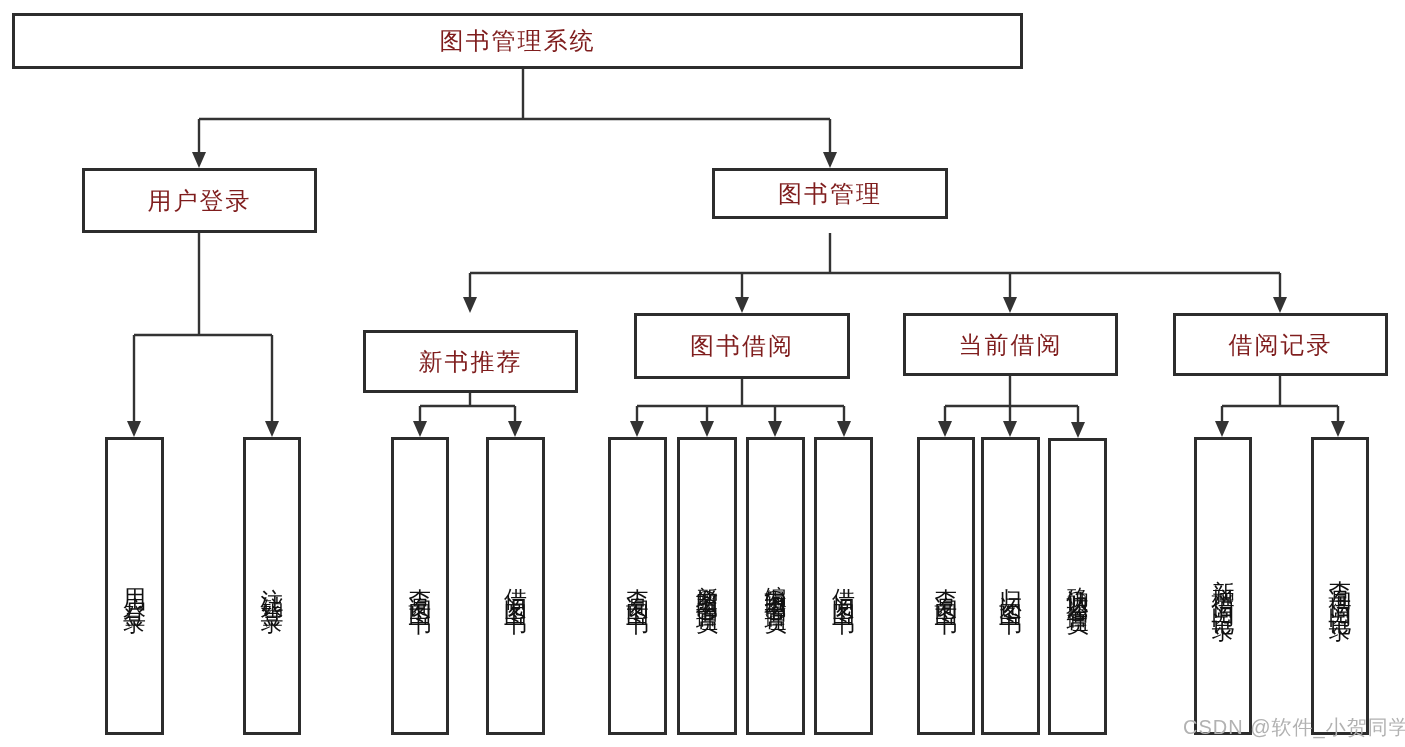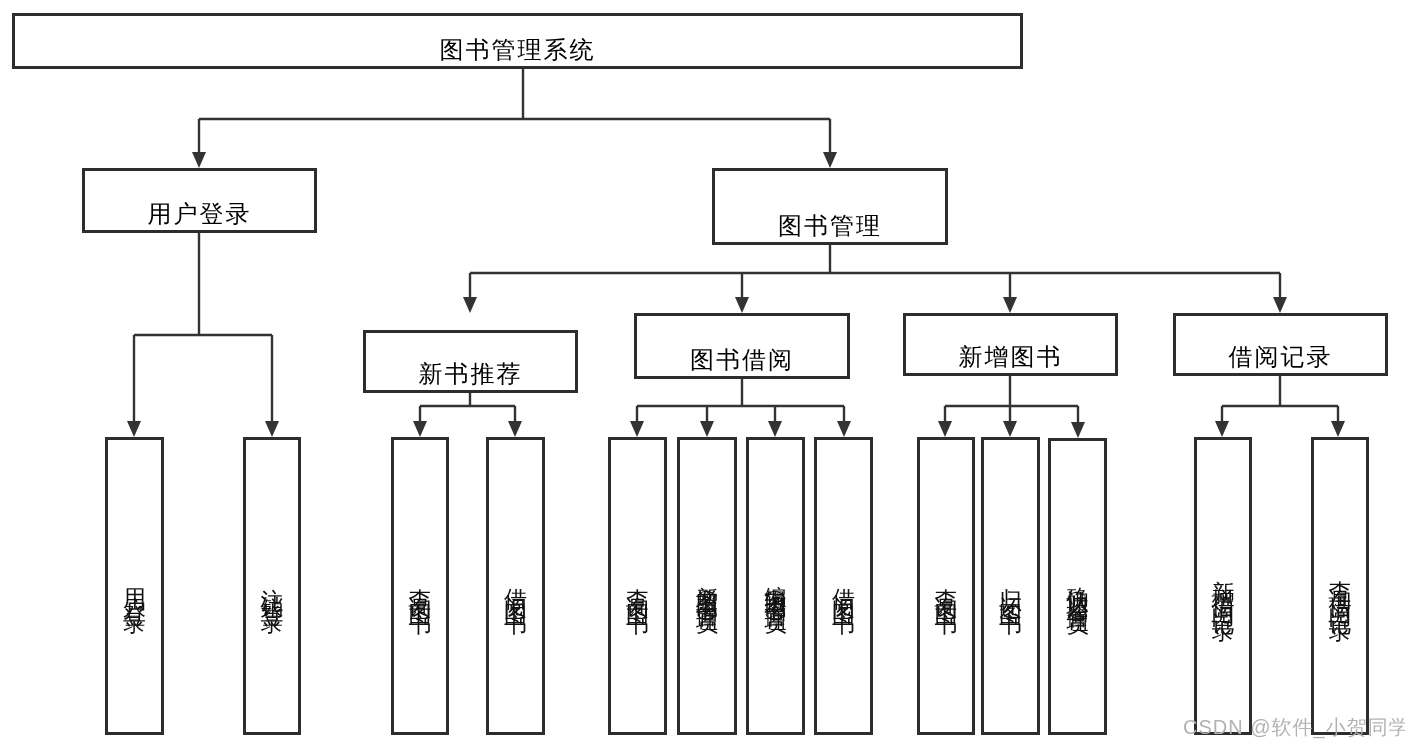--- a/index.html
+++ b/index.html
@@ -1,22 +1,22 @@
 <!DOCTYPE html>
 <html><head>
 <meta charset="utf-8">
 <style>
   html,body{margin:0;padding:0;background:#ffffff;}
   body{width:1405px;height:747px;position:relative;overflow:hidden;
        font-family:"Liberation Sans","DejaVu Sans",sans-serif;}
   .canvas{position:absolute;left:0;top:0;width:1405px;height:747px;}
   svg.wires{position:absolute;left:0;top:0;width:1405px;height:747px;z-index:1;}
   .hbox{position:absolute;box-sizing:border-box;background:#ffffff;border:3px solid #2d2d2d;
-        display:flex;align-items:flex-end;justify-content:center;z-index:2;
-        font-size:24px;color:#000000;letter-spacing:2px;white-space:nowrap;}
+        display:flex;align-items:center;justify-content:center;z-index:2;
+        font-size:24px;color:#7f1d1d;letter-spacing:2px;white-space:nowrap;}
   .vbox{position:absolute;box-sizing:border-box;background:#ffffff;border:3px solid #2d2d2d;
         display:flex;align-items:center;justify-content:center;z-index:2;color:#111111;}
   .vbox .vtext{writing-mode:vertical-rl;font-size:23px;letter-spacing:8px;line-height:1;}
   .vbox .vtext-long{writing-mode:vertical-rl;font-size:22px;letter-spacing:4px;line-height:1;}
   .watermark{position:absolute;left:1183px;top:714px;z-index:3;font-size:20px;
              color:#b2b2b2;letter-spacing:1px;white-space:nowrap;}
 </style>
 </head>
 <body>
 
@@ -65,32 +65,32 @@
     </g>
   </svg>
 
   <div class="hbox" style="left:12px;top:13px;width:1011px;height:56px;">
     <span>图书管理系统</span>
   </div>
 
   <div class="hbox" style="left:82px;top:168px;width:235px;height:65px;">
     <span>用户登录</span>
   </div>
-  <div class="hbox" style="left:712px;top:168px;width:236px;height:77px;">
+  <div class="hbox" style="left:712px;top:168px;width:236px;height:51px;">
     <span>图书管理</span>
   </div>
 
   <div class="hbox" style="left:363px;top:330px;width:215px;height:63px;">
     <span>新书推荐</span>
   </div>
   <div class="hbox" style="left:634px;top:313px;width:216px;height:66px;">
     <span>图书借阅</span>
   </div>
   <div class="hbox" style="left:903px;top:313px;width:215px;height:63px;">
-    <span>新增图书</span>
+    <span>当前借阅</span>
   </div>
   <div class="hbox" style="left:1173px;top:313px;width:215px;height:63px;">
     <span>借阅记录</span>
   </div>
 
   <div class="vbox" style="left:105px;top:437px;width:59px;height:298px;">
     <span class="vtext">用户登录</span>
   </div>
   <div class="vbox" style="left:243px;top:437px;width:58px;height:298px;">
     <span class="vtext">注销登录</span>

